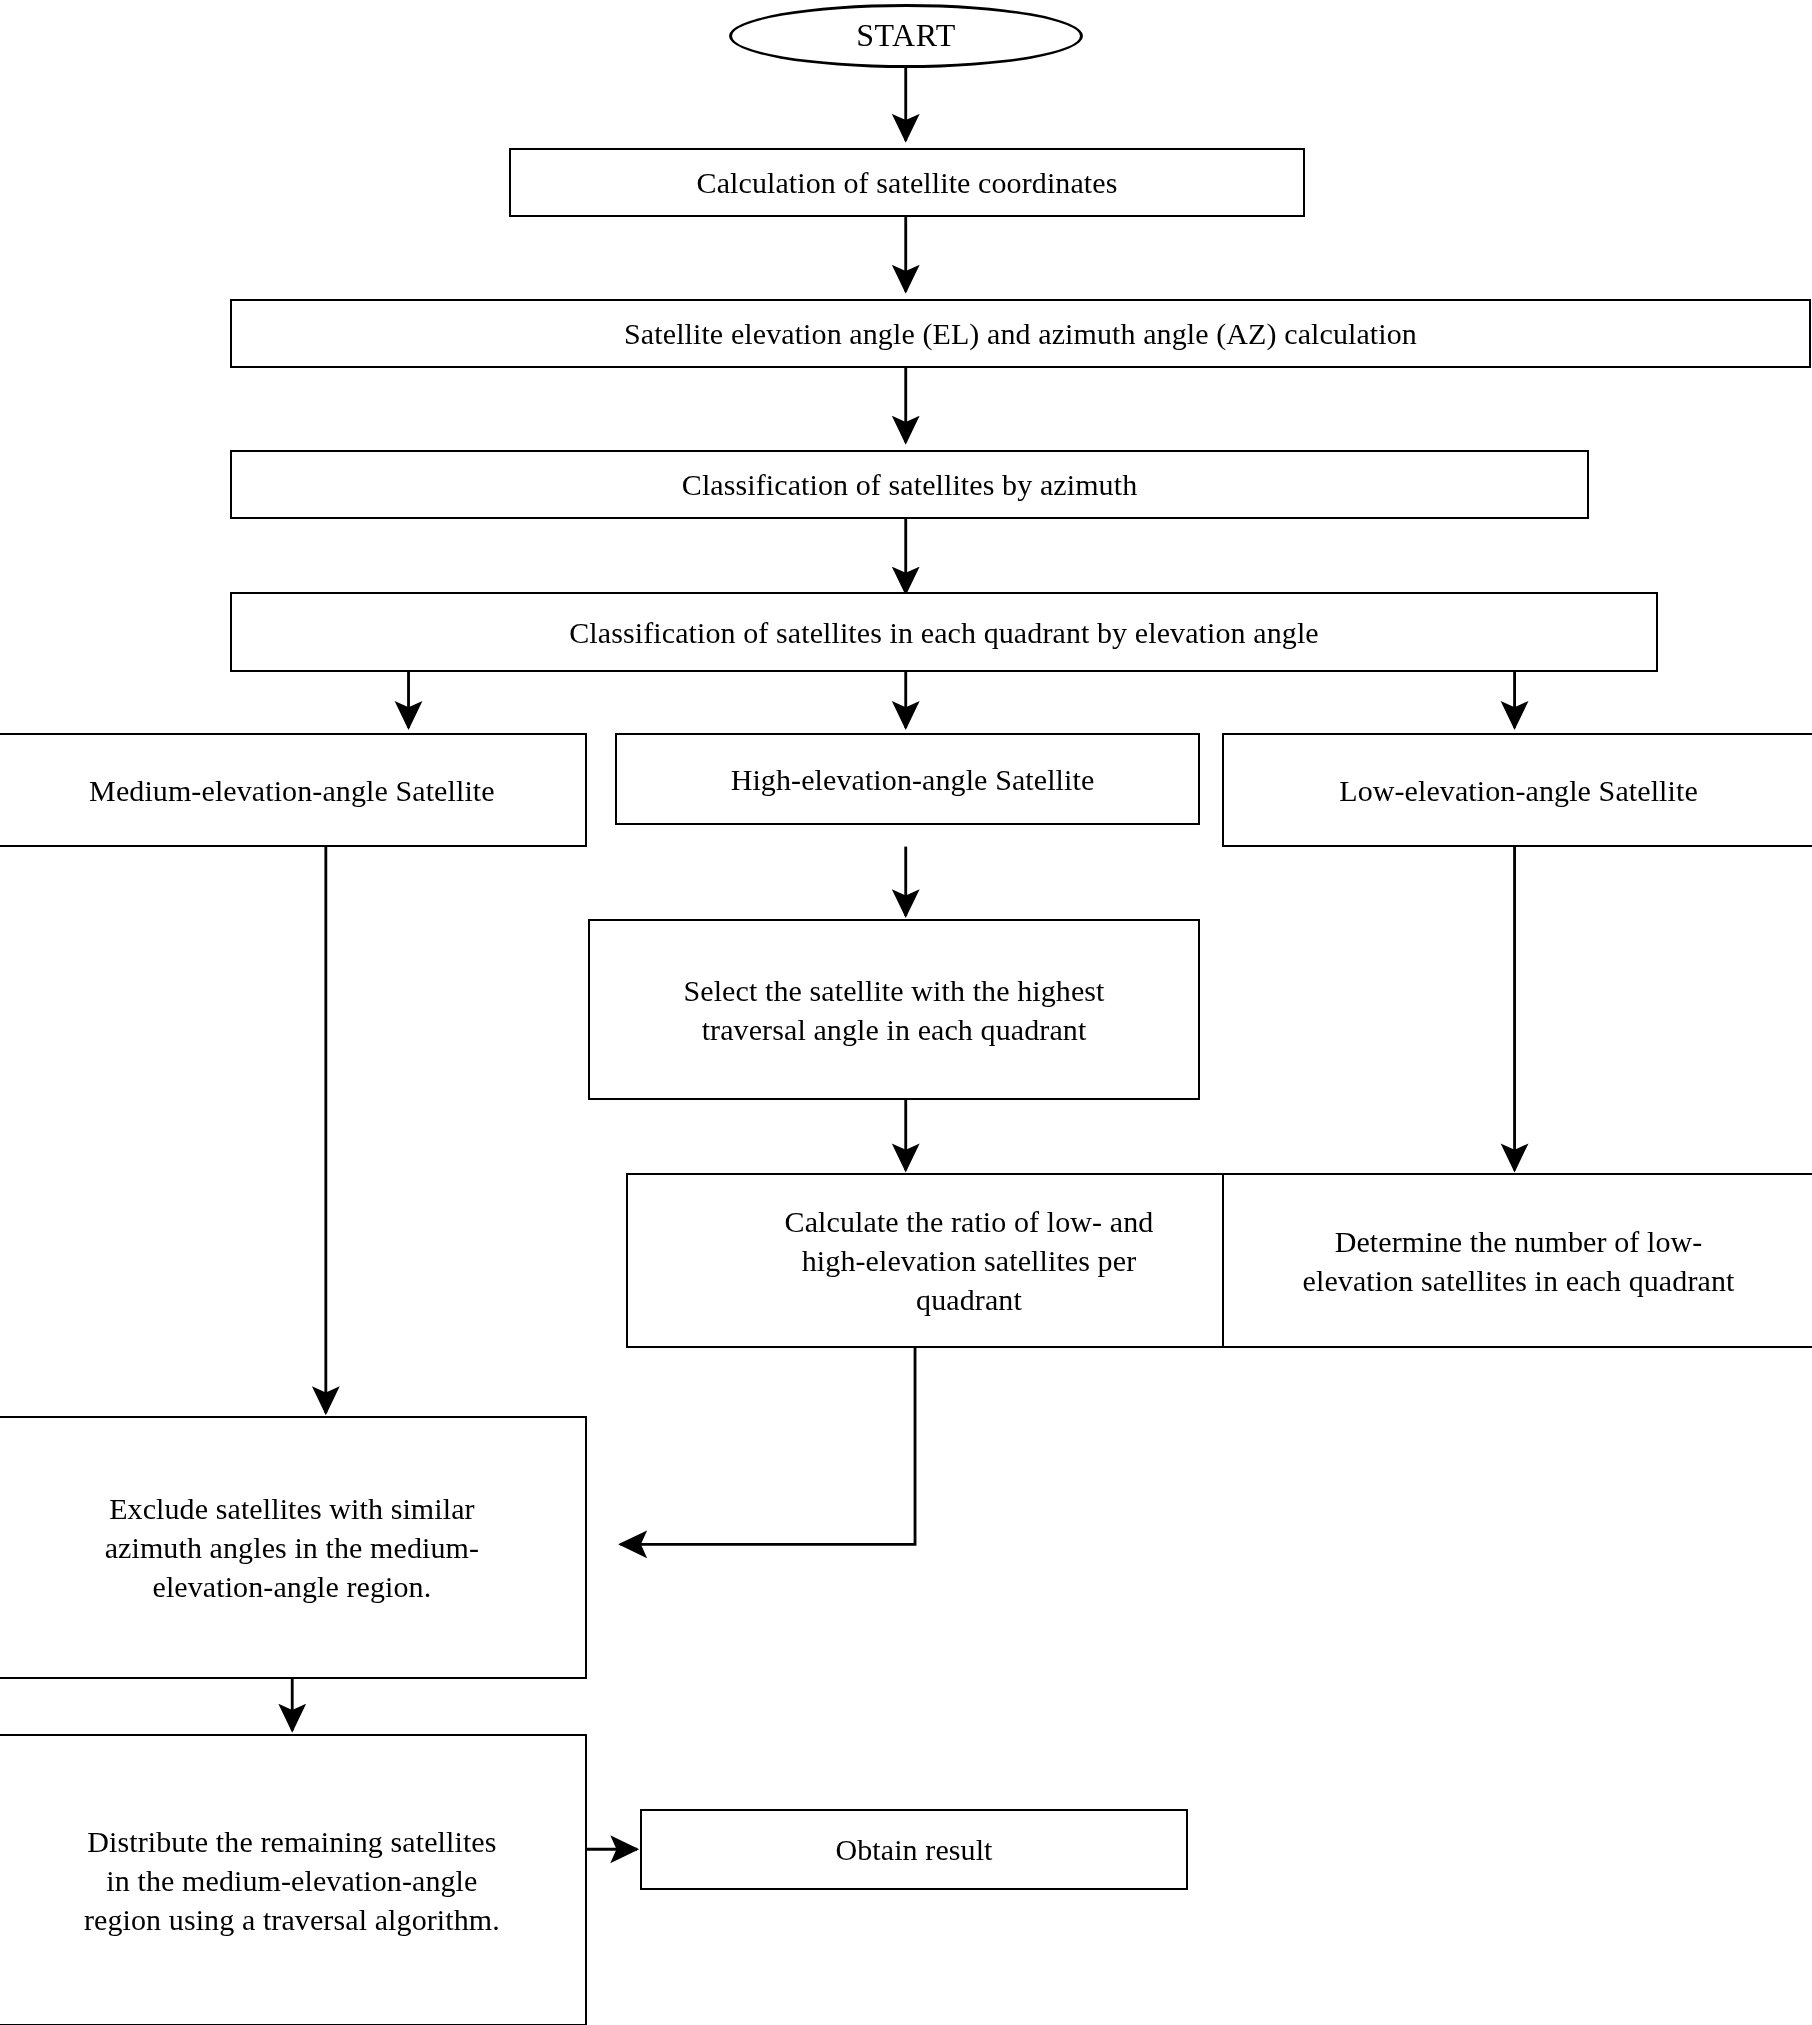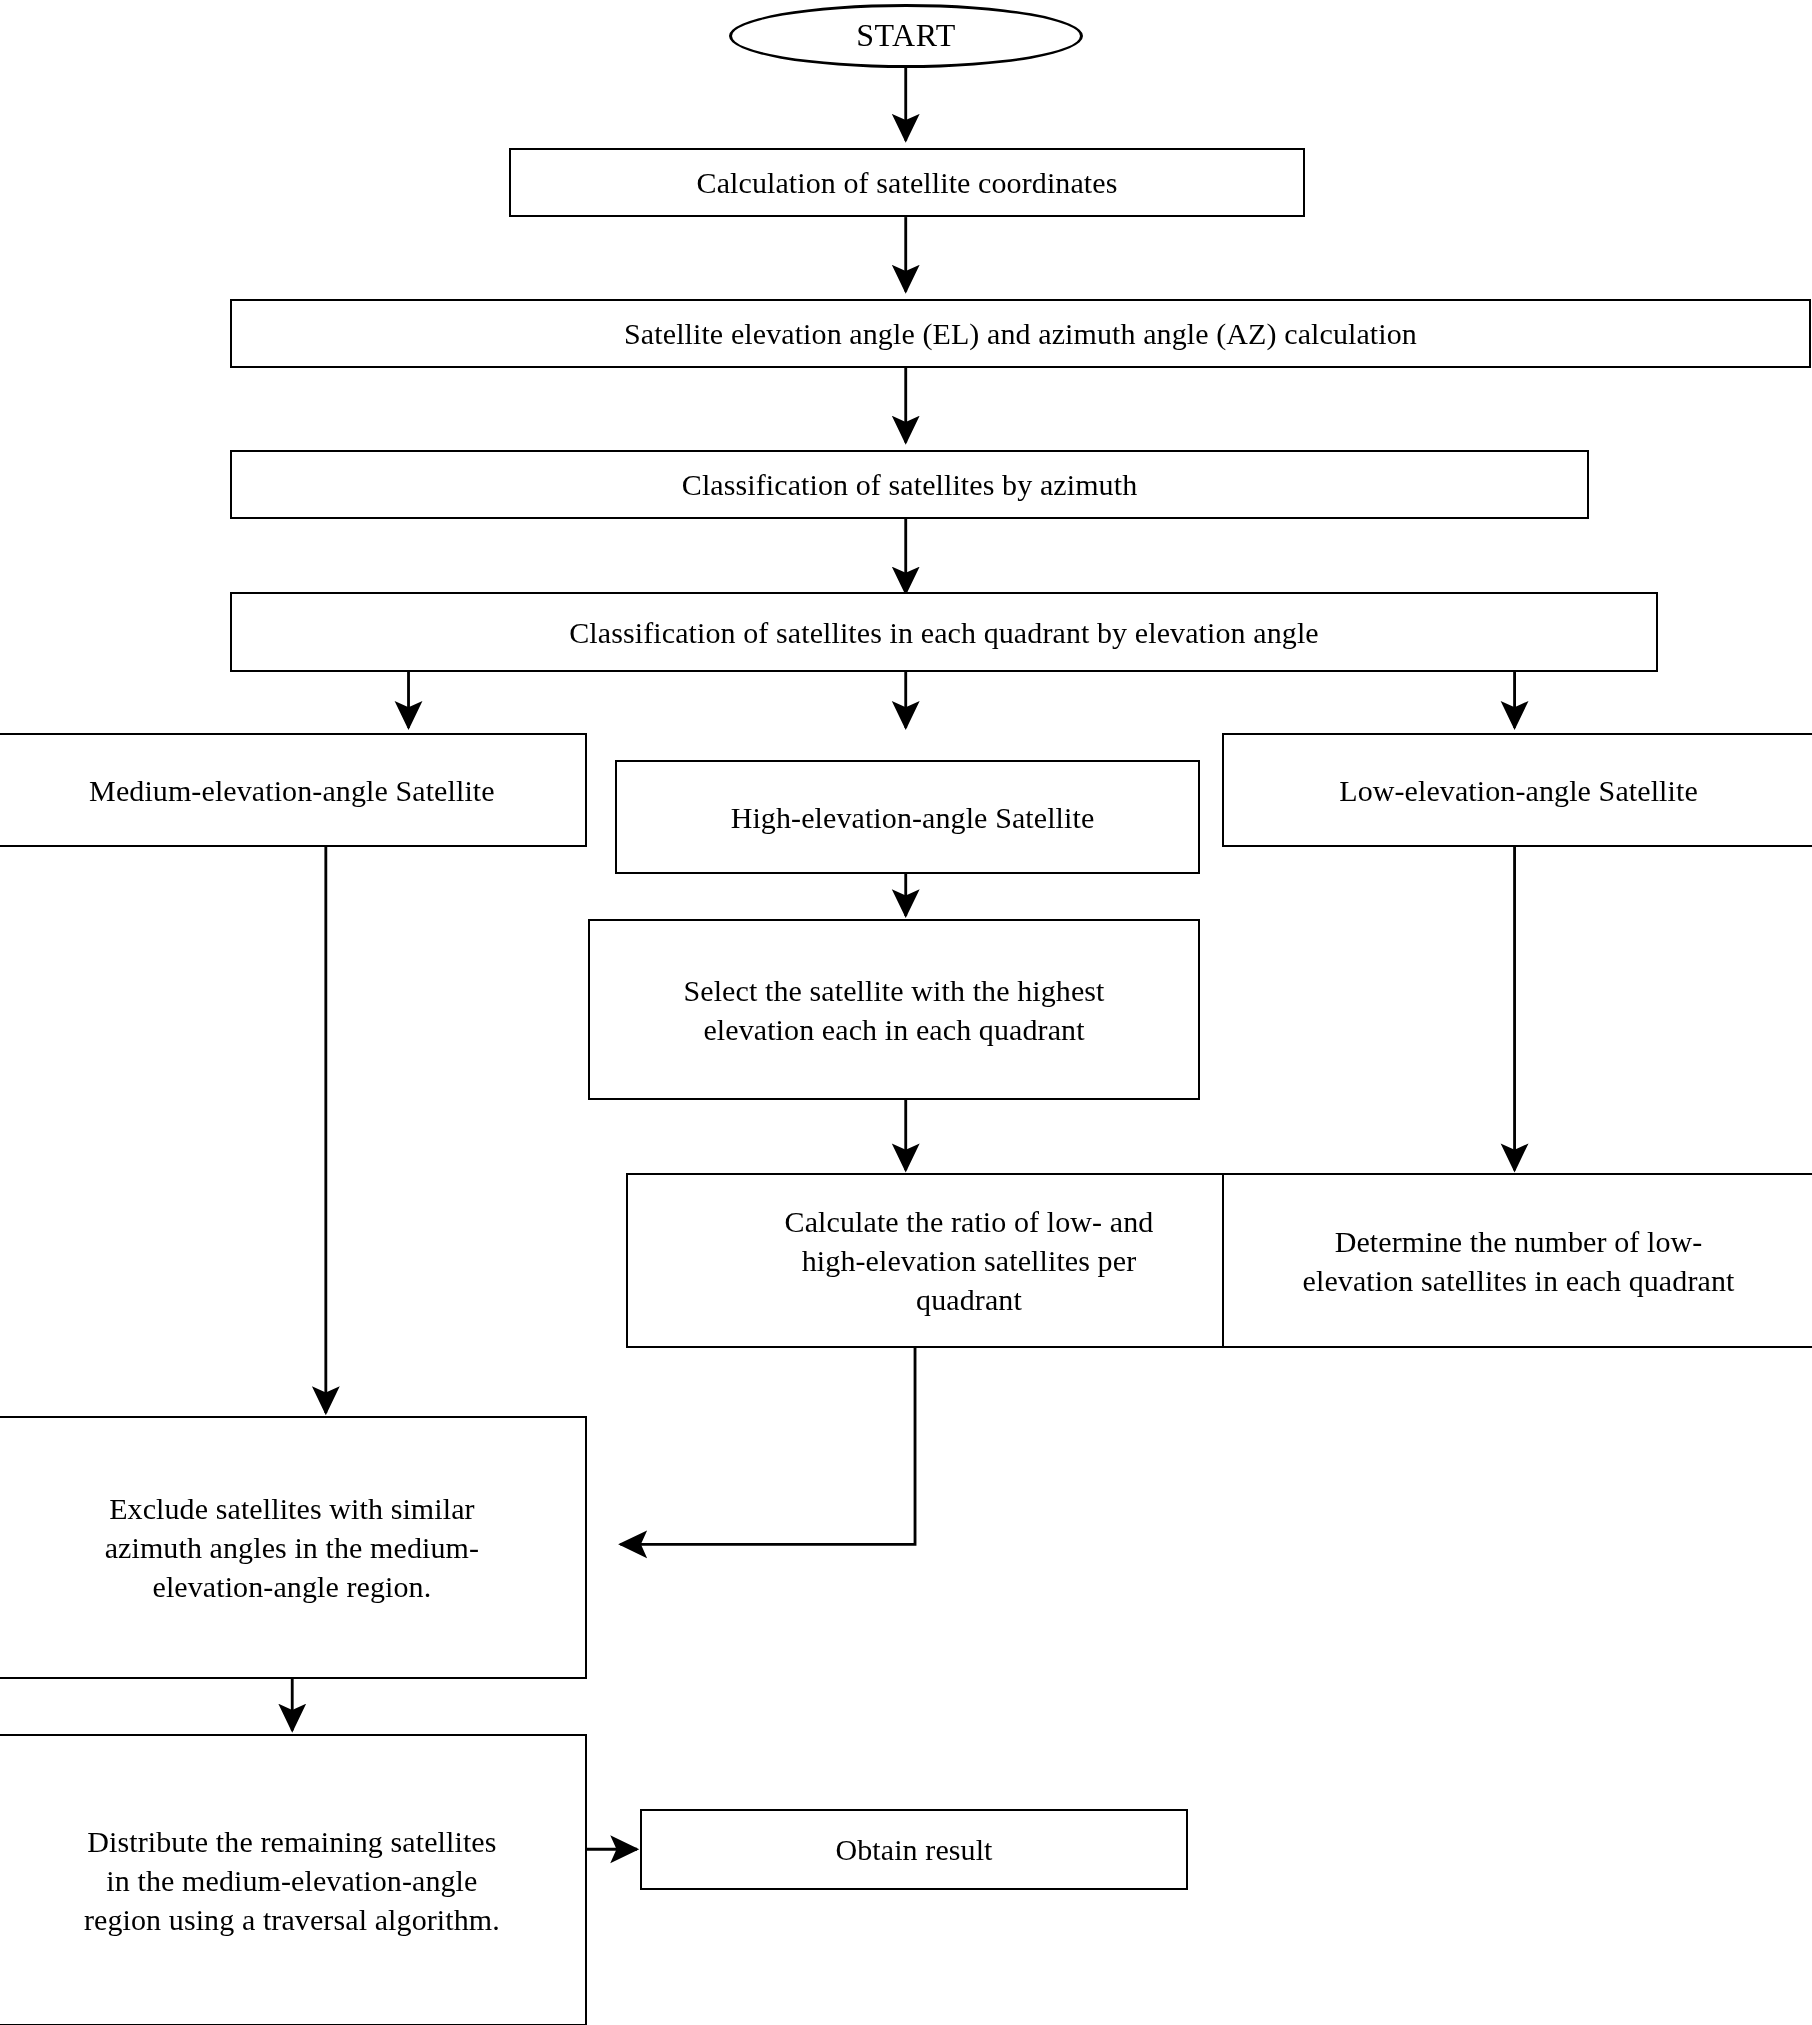--- a/index.html
+++ b/index.html
@@ -115,31 +115,31 @@
   </div>
 
   <div class="node" style="left:230px; top:592px; width:1428px; height:80px;">
     <span class="node-label">Classification of satellites in each quadrant by elevation angle</span>
   </div>
 
   <div class="node" style="left:-3.1px; top:733px; width:590px; height:114px;">
     <span class="node-label">Medium-elevation-angle Satellite</span>
   </div>
 
-  <div class="node" style="left:615px; top:760px; width:585px; height:114px;padding-left:10px;">
+  <div class="node" style="left:615px; top:733px; width:585px; height:92px;padding-left:10px;">
     <span class="node-label">High-elevation-angle Satellite</span>
   </div>
 
   <div class="node" style="left:1222px; top:733px; width:593px; height:114px;">
     <span class="node-label">Low-elevation-angle Satellite</span>
   </div>
 
   <div class="node" style="left:588px; top:919px; width:612px; height:181px;">
     <span class="node-label">Select the satellite with the highest
-elevation each in each quadrant</span>
+traversal angle in each quadrant</span>
   </div>
 
   <div class="node" style="left:626px; top:1173px; width:686px; height:175px;">
     <span class="node-label">Calculate the ratio of low- and
 high-elevation satellites per
 quadrant</span>
   </div>
 
   <div class="node" style="left:1222px; top:1173px; width:593px; height:175px;">
     <span class="node-label">Determine the number of low-

